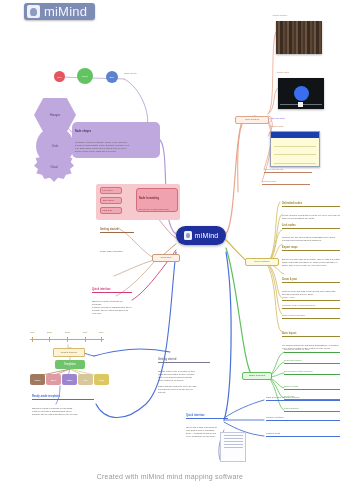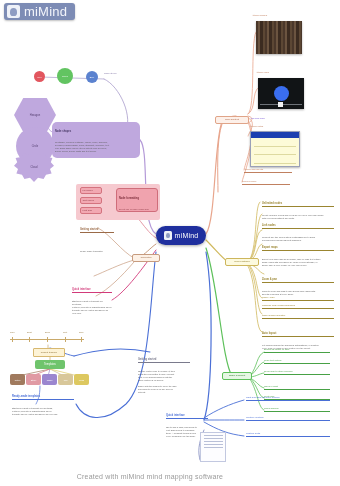--- a/index.html
+++ b/index.html
@@ -3,21 +3,21 @@
 <meta charset="utf-8">
 <style>
   html,body{margin:0;padding:0;}
   body{
     width:340px;height:486px;
     background:#ffffff;
     font-family:"Liberation Sans", sans-serif;
     overflow:hidden;
     position:relative;
   }
-  #canvas{position:absolute;inset:0;width:300px;height:486px;}
+  #canvas{position:absolute;inset:0;width:300px;height:486px;margin-left:20px;}
   svg.wires{position:absolute;left:0;top:0;width:340px;height:486px;pointer-events:none;}
 
   
   .logo-badge{
     position:absolute;left:4px;top:3px;
     display:flex;align-items:center;gap:4px;
     background:#7d8cb5;
     border-radius:3px;
     padding:2px 8px 2px 3px;
     box-shadow:0 1px 2px rgba(0,0,0,.25);

